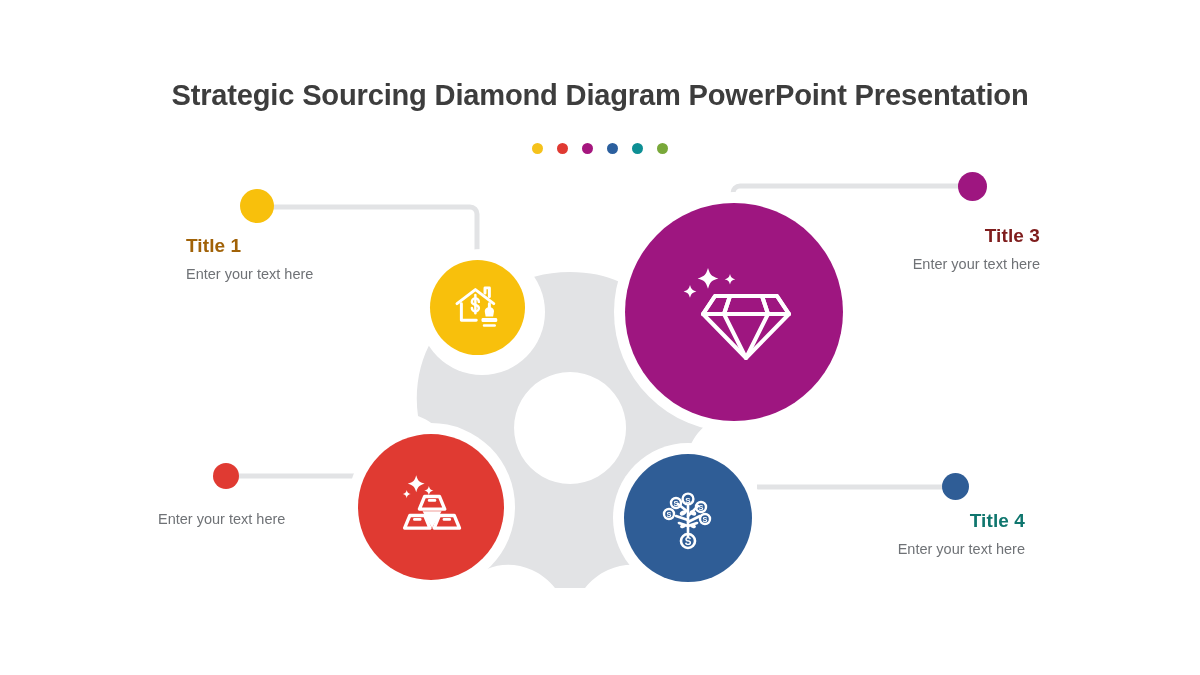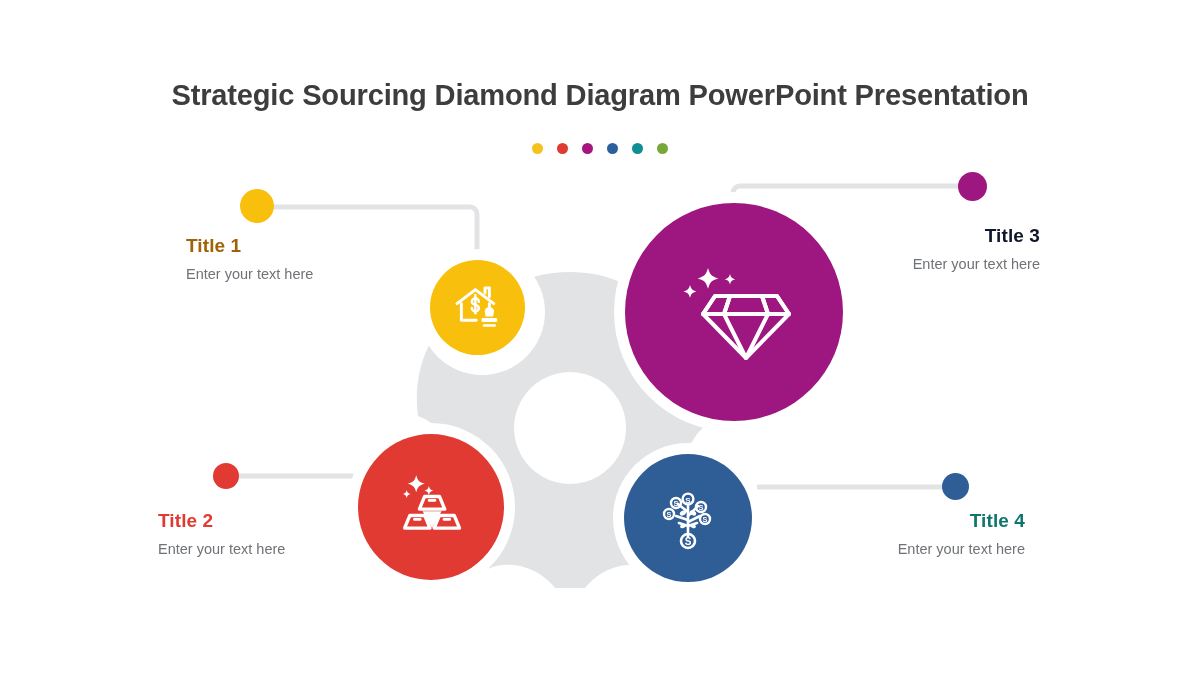--- a/index.html
+++ b/index.html
@@ -303,26 +303,25 @@
   <div class="enddot" style="left: 213px; top: 463px; width: 26px; height: 26px; background: rgb(224, 58, 50);"></div>
   <div class="enddot" style="left: 958px; top: 172px; width: 29px; height: 29px; background: rgb(158, 22, 128);"></div>
   <div class="enddot" style="left: 942px; top: 473px; width: 27px; height: 27px; background: rgb(47, 93, 150);"></div>
 
   <div class="label" style="left:186px; top:236px; width:260px;">
     <div class="ttl" style="color: #a16207;">Title 1</div>
     <div class="desc">Enter your text here</div>
   </div>
 
   <div class="label" style="left:158px; top:511px; width:260px;">
-    <div class="ttl" style="color: rgb(224, 58, 50);">Title 2</div>
     <div class="desc">Enter your text here</div>
   </div>
 
   <div class="label right-align" style="left:780px; top:226px; width:260px;">
-    <div class="ttl" style="color: #0f172a;">Title 3</div>
+    <div class="ttl" style="color: #7f1d1d;">Title 3</div>
     <div class="desc">Enter your text here</div>
   </div>
 
   <div class="label right-align" style="left:765px; top:511px; width:260px;">
     <div class="ttl" style="color: #0f766e;">Title 4</div>
     <div class="desc">Enter your text here</div>
   </div>
 
 </div>
 

